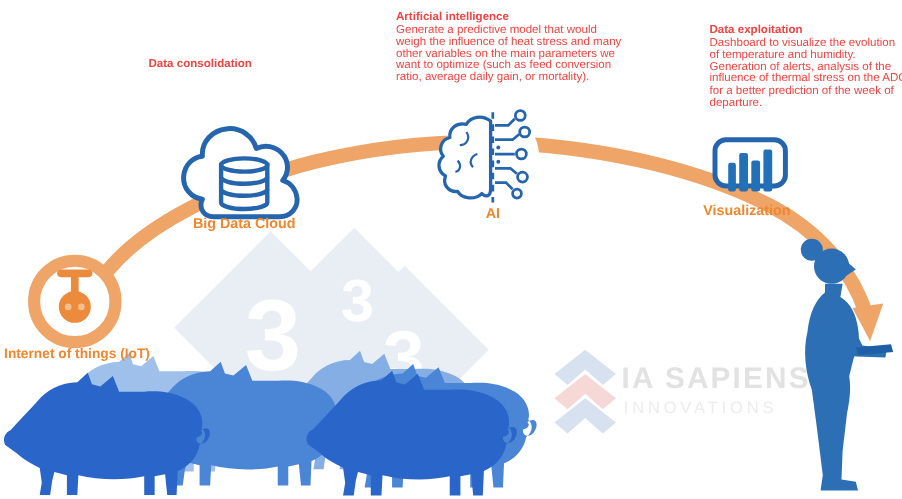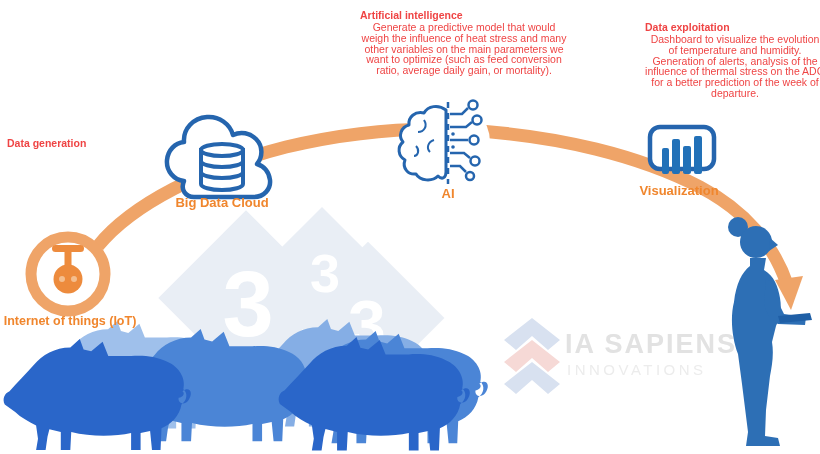--- a/index.html
+++ b/index.html
@@ -2,21 +2,21 @@
 <html><head>
 <meta charset="utf-8">
 <style>
   html,body{margin:0;padding:0;background:#fff;}
   #canvas{
     position:relative;width:820px;height:454px;overflow:hidden;background:#fff;
     font-family:"Liberation Sans",sans-serif;
   }
   .step{position:absolute;color:#ef4444;}
   .step-title{font-weight:bold;font-size:10.5px;line-height:11px;margin-bottom:1px;}
-  .step-body{font-size:10.5px;line-height:10.8px;text-align:center;}
+  .step-body{font-size:10.5px;line-height:10.8px;}
   .stage-label{
     position:absolute;color:#F0862D;font-weight:bold;font-size:13px;
     text-align:center;white-space:nowrap;
   }
   svg{position:absolute;left:0;top:0;}
   .wm3{font-family:"Liberation Sans",sans-serif;font-weight:bold;fill:#ffffff;}
 </style>
 </head>
 <body>
 
@@ -131,24 +131,24 @@
              L 50,128 C 52,140 50,152 48,162 L 44,196 L 43,222
              L 56,224 L 58,232 L 24,232 L 26,218 L 20,170 L 16,140
              C 10,124 8,104 12,88 C 14,70 20,58 28,52 L 28,44 Z"></path>
     <path d="M 44,64 C 52,70 56,80 58,92 L 62,100 L 84,103 L 83,111 L 56,110
              C 48,106 44,98 42,90 Z"></path>
     <polygon points="56,102 88,99 90,106 58,109" fill="#1F5FA6"></polygon>
   </g>
 </svg>
 
 <div class="step" style="left:7px;top:138px;width:138px">
-  <div class="step-title">Data generation</div>
 </div>
 
 <div class="step" style="left:135px;top:53px;width:190px">
+  <div class="step-title">Data consolidation</div>
 </div>
 
 <div class="step" style="left:360px;top:10px;width:208px">
   <div class="step-title">Artificial intelligence</div>
   <div class="step-body">Generate a predictive model that would weigh the influence of heat stress and many other variables on the main parameters we want to optimize (such as feed conversion ratio, average daily gain, or mortality).</div>
 </div>
 
 <div class="step" style="left:645px;top:22px;width:180px">
   <div class="step-title">Data exploitation</div>
   <div class="step-body">Dashboard to visualize the evolution of temperature and humidity. Generation of alerts, analysis of the influence of thermal stress on the ADG for a better prediction of the week of departure.</div>

